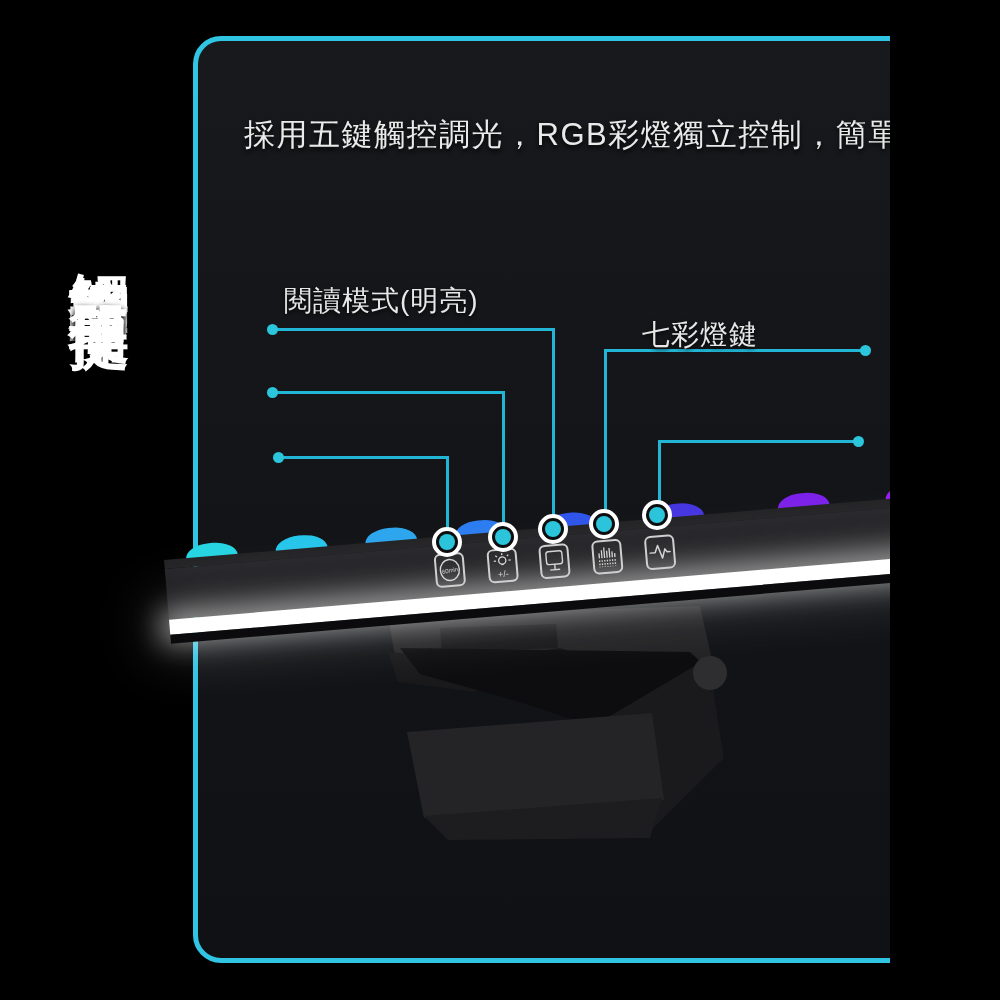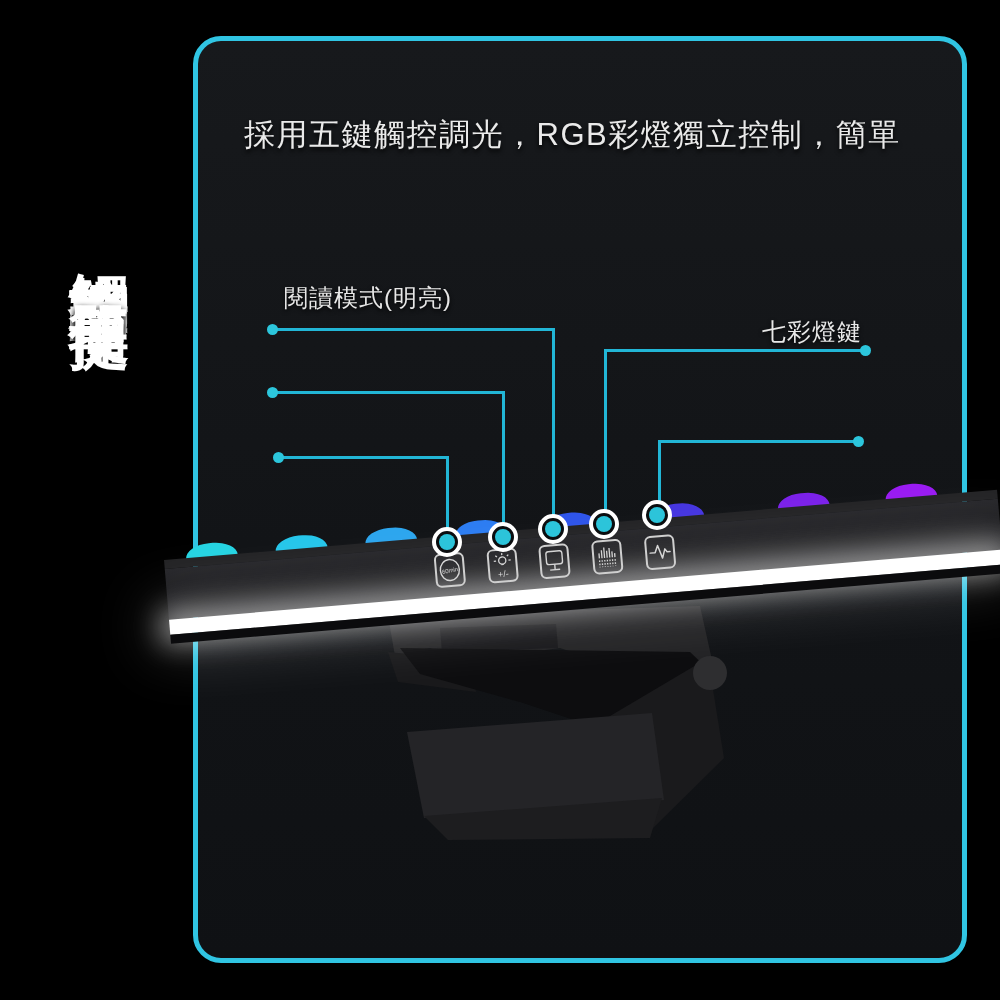--- a/index.html
+++ b/index.html
@@ -1,32 +1,32 @@
 <!DOCTYPE html>
 <html><head>
 <meta charset="utf-8">
 <style>
   html,body{margin:0;padding:0;background:#000;}
-  #stage{position:relative;width:1000px;height:1000px;background:#000;overflow:hidden;
+  #stage{position:relative;width:890px;height:1000px;background:#000;overflow:hidden;
          font-family:"Liberation Sans","DejaVu Sans",sans-serif;}
   
   .panel{position:absolute;left:193px;top:36px;width:764px;height:917px;
          border:5px solid #30c5e3;border-radius:28px;
          background:linear-gradient(180deg,#17191c 0%,#121417 55%,#0f1114 100%);z-index:1;}
   
   .side-title{position:absolute;left:58px;top:226px;height:560px;writing-mode:vertical-rl;
               color:#fff;font-size:60px;font-weight:700;letter-spacing:2px;
               text-shadow:0 3px 6px rgba(0,0,0,.9);z-index:5;display:flex;gap:22px;}
   
   .intro{position:absolute;left:244px;top:106px;width:700px;color:#eaeaea;font-size:31px;
          line-height:57px;letter-spacing:1.5px;text-shadow:0 3px 4px rgba(0,0,0,.9);z-index:6;}
   
-  .callout-label{position:absolute;color:#e8e8e8;font-size:24px;letter-spacing:1px;
+  .callout-label{position:absolute;color:#e8e8e8;font-size:28px;letter-spacing:1px;
                  text-shadow:0 2px 4px rgba(0,0,0,.9);z-index:16;}
-  .cl-right{width:220px;text-align:right;}
+  .cl-right{width:220px;text-align:left;}
   
   .cline{position:absolute;background:#22b6d6;z-index:15;}
   .enddot{position:absolute;width:11px;height:11px;border-radius:50%;background:#2cc6dc;z-index:16;}
   
   .tdot{position:absolute;width:30px;height:30px;border-radius:50%;border:4px solid #fff;
         background:#0b0d0f;box-sizing:border-box;z-index:30;}
   .tdot::after{content:"";position:absolute;left:3px;top:3px;width:16px;height:16px;
         border-radius:50%;background:#2cc4da;}
   
   .bar{position:absolute;left:164px;top:560px;width:836px;height:84px;

